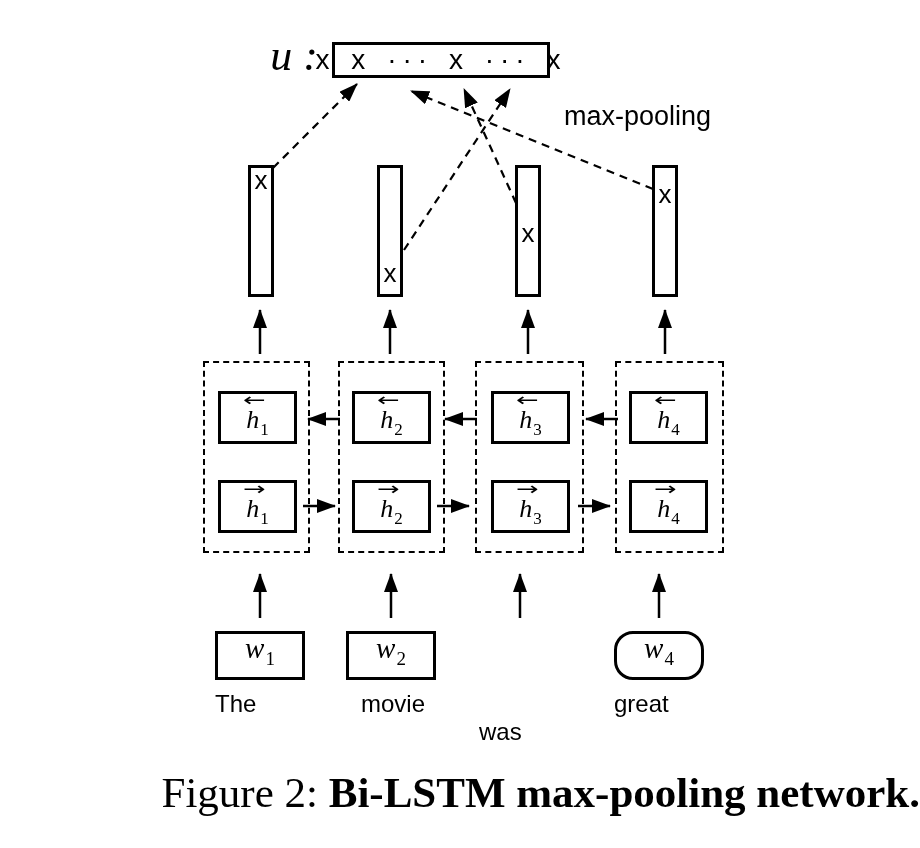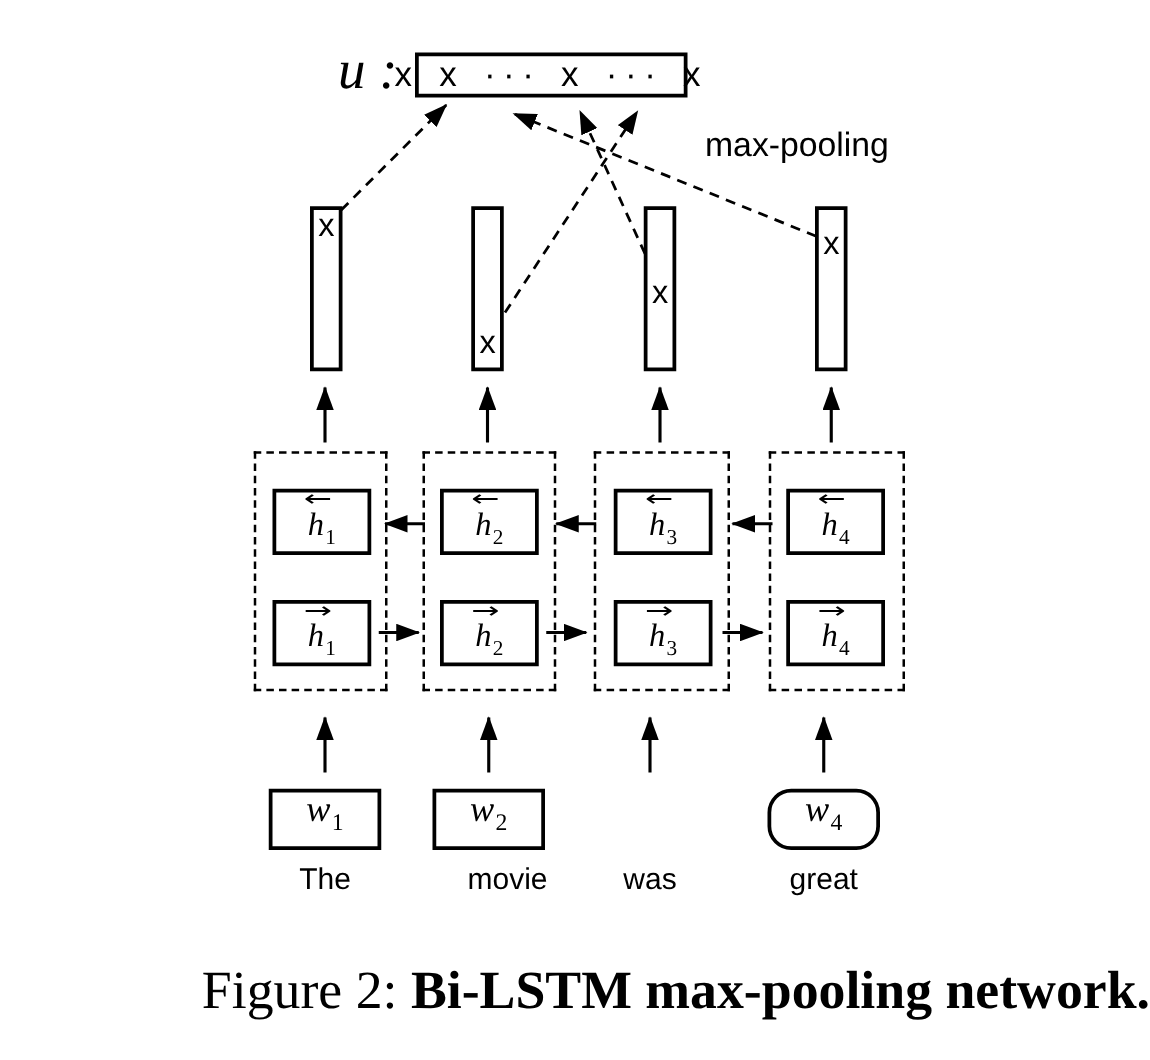--- a/index.html
+++ b/index.html
@@ -67,23 +67,23 @@
   #w3{left:479px;width:76px;} #w4{left:614px;width:84px;border-radius:19px;}
   .wvec{
     font-family:"Liberation Serif",serif;font-style:italic;
     font-size:29px;line-height:1;
   }
   .wsub{
     font-style:normal;font-size:19px;vertical-align:-7px;margin-left:1px;
     font-family:"Liberation Serif",serif;
   }
   
-  .word{top:690px;font-size:24px;text-align:center;}
+  .word{top:690px;font-size:24px;text-align:left;}
   #word1{left:215px;width:90px;} #word2{left:361px;width:90px;}
-  #word3{left:479px;width:82px;} #word4{left:614px;width:90px;}
+  #word3{left:479px;width:82px;margin-top:28px;} #word4{left:614px;width:90px;}
   
   .caption{
     left:0;right:0;top:768px;text-align:right;
     font-family:"Liberation Serif",serif;font-size:43px;line-height:1.15;
   }
   .caption .bold{font-weight:bold;}
   
   svg.connections{position:absolute;left:0;top:0;pointer-events:none;}
 </style>
 </head>

